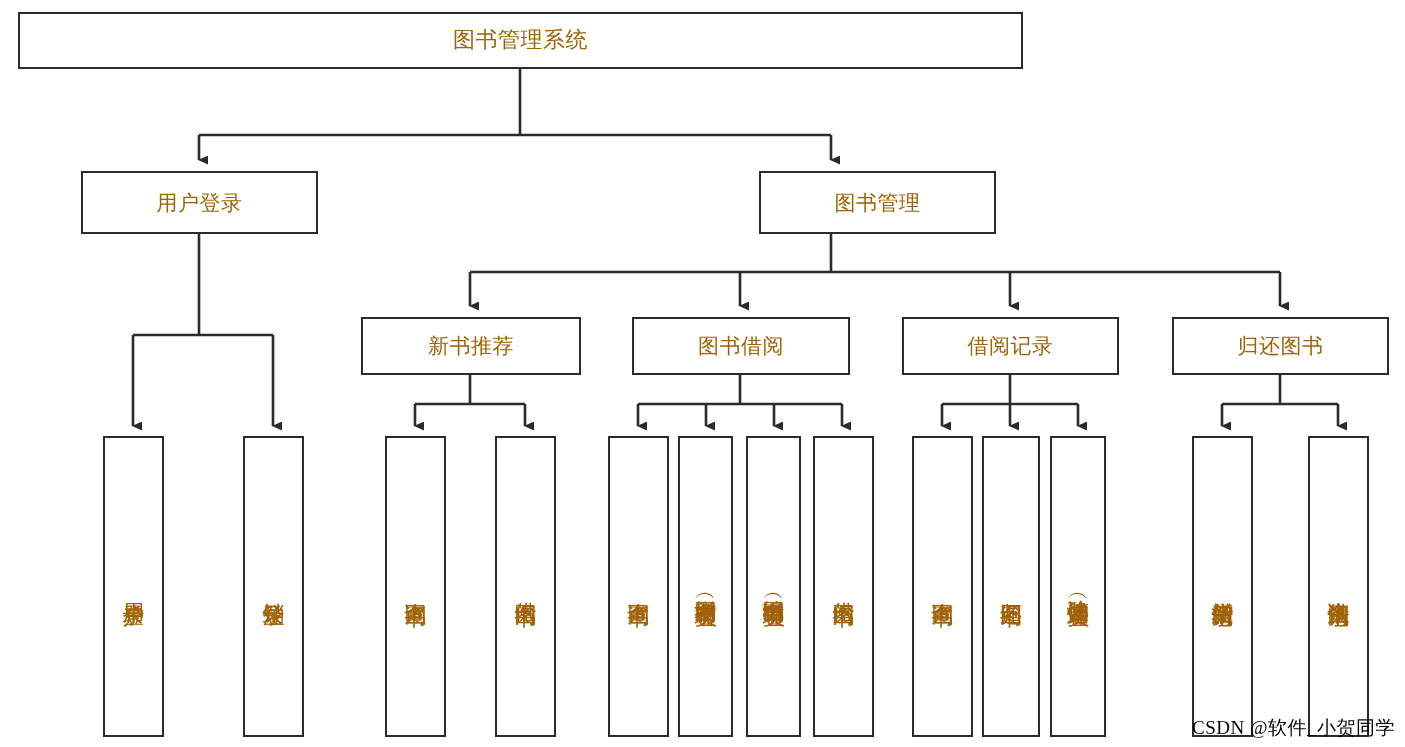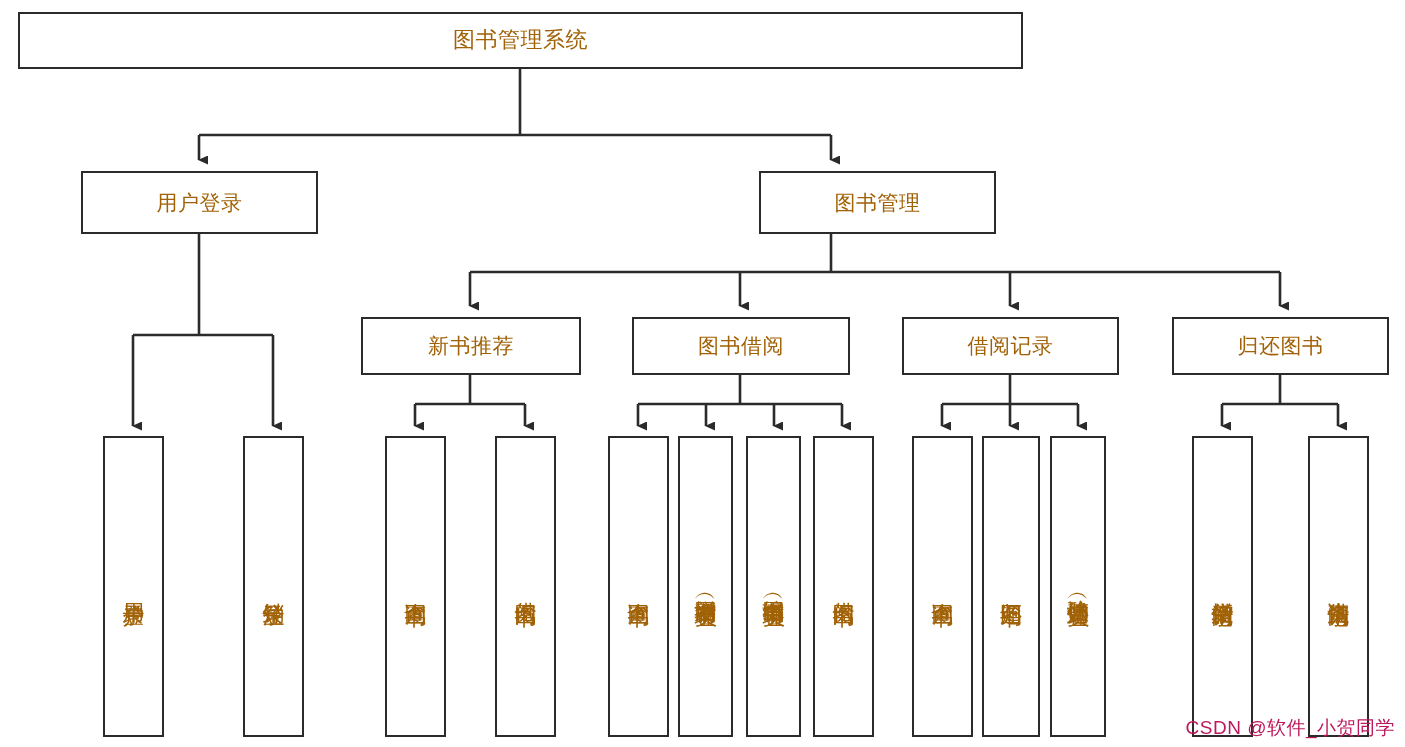--- a/index.html
+++ b/index.html
@@ -67,24 +67,24 @@
     top: 0;
     width: 1405px;
     height: 747px;
     pointer-events: none;
   }
   .watermark {
     position: absolute;
     right: 10px;
     bottom: 6px;
     font-size: 19px;
-    color: #be185d;
+    color: #000000;
     letter-spacing: 0.5px;
     white-space: nowrap;
-    font-family: Liberation Sans, sans-serif;
+    font-family: Liberation Serif, serif;
   }
 </style>
 </head>
 <body>
 
 <div id="diagram-root">
 
   <svg class="connectors" viewBox="0 0 1405 747" xmlns="http://www.w3.org/2000/svg">
     <defs>
       <marker id="arrowhead" markerWidth="9" markerHeight="10" refX="4.5" refY="9" orient="auto" markerUnits="userSpaceOnUse">

